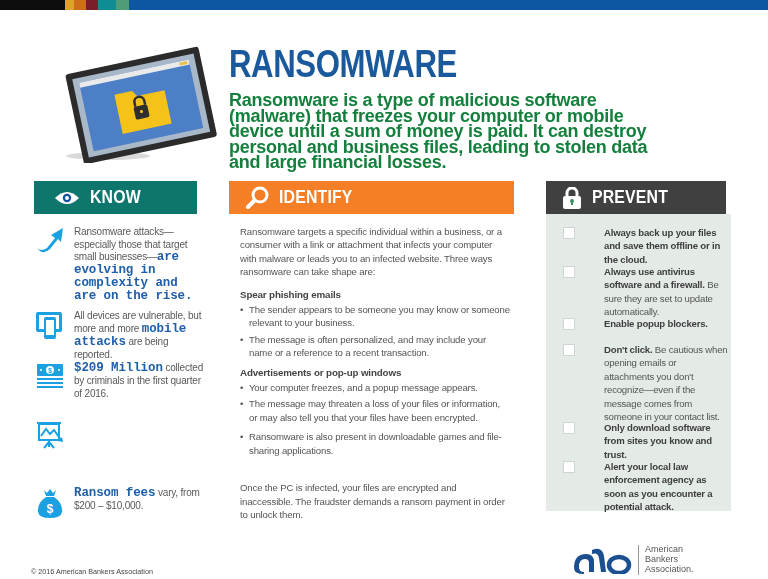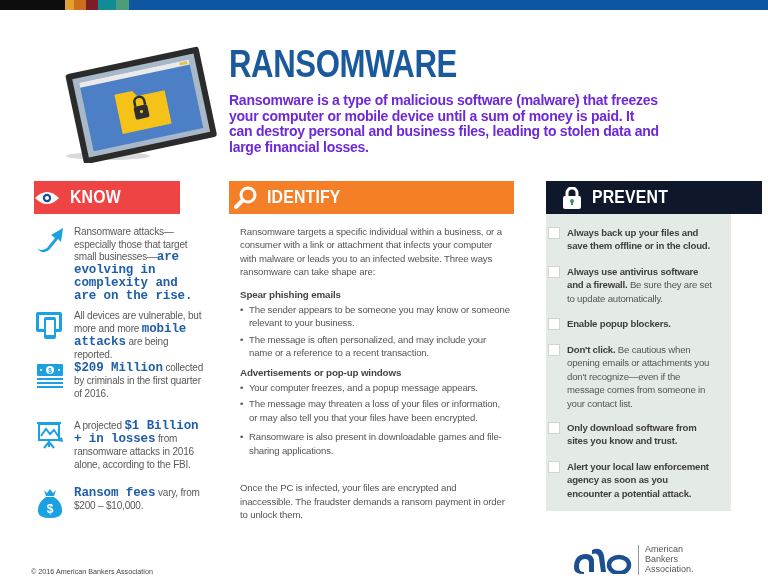--- a/index.html
+++ b/index.html
@@ -6,45 +6,45 @@
   html, body { width: 768px; height: 579px; background: #ffffff; overflow: hidden; }
   body { position: relative; font-family: "Liberation Sans", sans-serif; color: #4a4a4a; }
 
   .topbar { position: absolute; left: 0; top: 0; width: 768px; height: 10px; display: flex; }
   .topbar span { display: block; height: 10px; }
 
   .hero-img { position: absolute; left: 58px; top: 38px; width: 160px; height: 125px; }
 
   .title { position: absolute; left: 229px; top: 44px; font-family: "Liberation Sans", sans-serif;
     font-weight: bold; font-size: 38px; letter-spacing: -0.5px; color: #1a5a9c; transform: scaleX(0.82); transform-origin: left top; line-height: 40px; }
-  .intro { position: absolute; left: 229px; top: 93px; width: 430px; font-size: 14px; line-height: 15.5px; color: #6d28d9; font-weight: bold; letter-spacing: -0.25px; }
+  .intro { position: absolute; left: 229px; top: 93px; width: 430px; font-size: 18px; line-height: 15.5px; color: #15803d; font-weight: bold; letter-spacing: -0.25px; }
 
   .col-head { position: absolute; height: 33px; display: flex; align-items: center; color: #fff; font-weight: bold; font-size: 18px; }
   .col-head .lbl { transform: scaleX(0.88); transform-origin: left center; letter-spacing: 0.2px; }
 
-  .know-head { left: 34px; top: 181px; width: 146px; background: #ef4444; padding-left: 0; }
-  .identify-head { left: 229px; top: 181px; width: 285px; background: #f47f26; padding-left: 4px; }
-  .prevent-head { left: 546px; top: 181px; width: 216px; background: #0f172a; padding-left: 16px; }
+  .know-head { left: 34px; top: 181px; width: 163px; background: #0f766e; padding-left: 20px; }
+  .identify-head { left: 229px; top: 181px; width: 285px; background: #f47f26; padding-left: 16px; }
+  .prevent-head { left: 546px; top: 181px; width: 180px; background: #404040; padding-left: 16px; }
   .col-head svg { margin-right: 10px; flex: 0 0 auto; }
 
   .know-item { position: absolute; left: 34px; width: 170px; display: flex; }
   .know-item .ic { width: 32px; flex: 0 0 32px; margin-right: 8px; display: flex; justify-content: center; }
   .know-item .txt { font-size: 10px; line-height: 12.6px; color: #5a5a5a; letter-spacing: -0.2px; }
   .know-item .hl { color: #1f5ea8; font-weight: bold; font-size: 12.5px; line-height: 13px; letter-spacing: -0.1px; font-family: Liberation Mono, monospace; }
 
   .identify-body { position: absolute; left: 240px; top: 225px; width: 270px; font-size: 9.6px; line-height: 13.4px; color: #555; letter-spacing: -0.15px; }
   .identify-body p { margin-bottom: 9px; }
   .identify-body h4 { font-size: 9.8px; font-weight: bold; color: #444; margin-bottom: 2px; }
   .identify-body ul { list-style: none; margin-bottom: 6px; }
   .identify-body li { position: relative; padding-left: 9px; margin-bottom: 3px; }
   .identify-body li::before { content: "\2022"; position: absolute; left: 0; top: 0; color: #555; }
   .identify-body .closing { margin-top: 24px; }
 
   .prevent-panel { position: absolute; left: 546px; top: 214px; width: 185px; height: 297px; background: #e4ebe6; }
-  .check-item { position: absolute; left: 2px; width: 165px; display: flex; }
+  .check-item { position: absolute; left: 17px; width: 165px; display: flex; gap: 22px; }
   .check-item .box { width: 12px; height: 12px; background: #fff; border: 1px solid #cfd6d1; flex: 0 0 12px; margin-right: 7px; margin-top: 1px; }
   .check-item .txt { font-size: 9.6px; line-height: 13.4px; color: #555; letter-spacing: -0.2px; }
   .check-item b { color: #3e3e3e; }
 
   .footer-copy { position: absolute; left: 31px; top: 567px; font-size: 7.2px; color: #444; }
   .logo { position: absolute; left: 572px; top: 545px; display: flex; align-items: center; }
   .logo .divider { width: 1px; height: 30px; background: #999; margin: 0 6px 0 6px; }
   .logo .name { font-size: 9px; line-height: 9.8px; color: #555; }
 </style>
 </head>
@@ -131,21 +131,20 @@
       <svg width="30" height="30" viewBox="0 0 30 30">
     <rect x="2" y="2" width="24" height="2" fill="#1ba1e2"></rect>
     <rect x="4" y="4" width="20" height="16" fill="none" stroke="#1ba1e2" stroke-width="2"></rect>
     <polyline points="6,16 11,9 15,14 19,10 26,20" fill="none" stroke="#1ba1e2" stroke-width="2"></polyline>
     <path d="M23 21 L28 22 L27 17 Z" fill="#1ba1e2"></path>
     <line x1="14" y1="20" x2="14" y2="27" stroke="#1ba1e2" stroke-width="2"></line>
     <line x1="14" y1="22" x2="9" y2="28" stroke="#1ba1e2" stroke-width="2"></line>
     <line x1="14" y1="22" x2="19" y2="28" stroke="#1ba1e2" stroke-width="2"></line>
   </svg>
     </div>
-  <div class="txt"><span>A projected </span><span class="hl">$1 Billion + in losses</span><span> from ransomware attacks in 2016 alone, according to the FBI.</span></div>
 </div>
 
 <div class="know-item" style="top:487px">
   <div class="ic">
       <svg width="30" height="32" viewBox="0 0 30 32">
     <path d="M9 3 L12 6 L15 2 L18 6 L21 3 L19 9 L11 9 Z" fill="#1ba1e2"></path>
     <path d="M11 10 h8 Q28 16 27 25 Q26 31 15 31 Q4 31 3 25 Q2 16 11 10 Z" fill="#1ba1e2"></path>
     <text x="15" y="26" font-size="12" text-anchor="middle" fill="#fff" font-family="Liberation Sans, sans-serif" font-weight="bold">$</text>
   </svg>
     </div>

